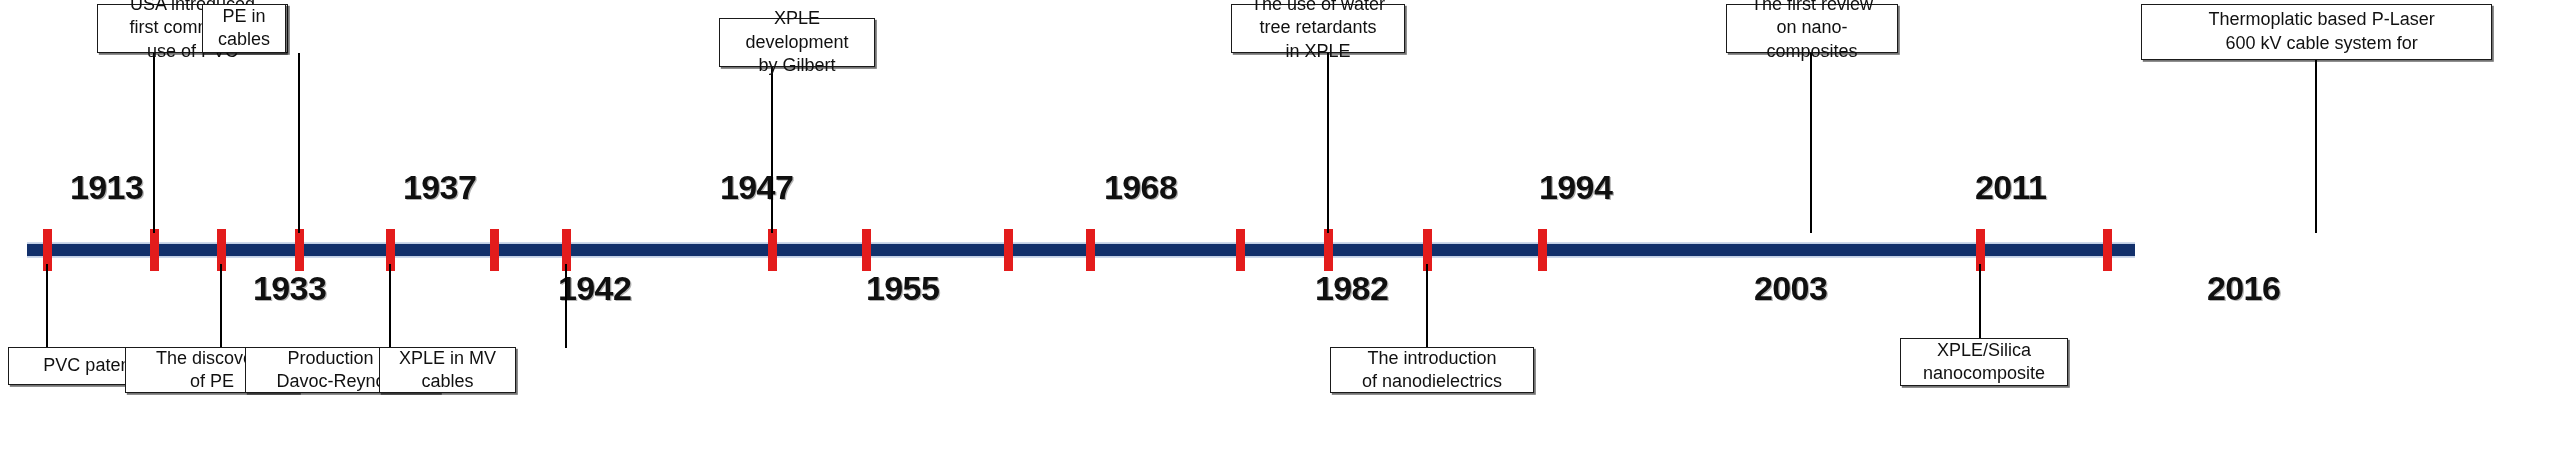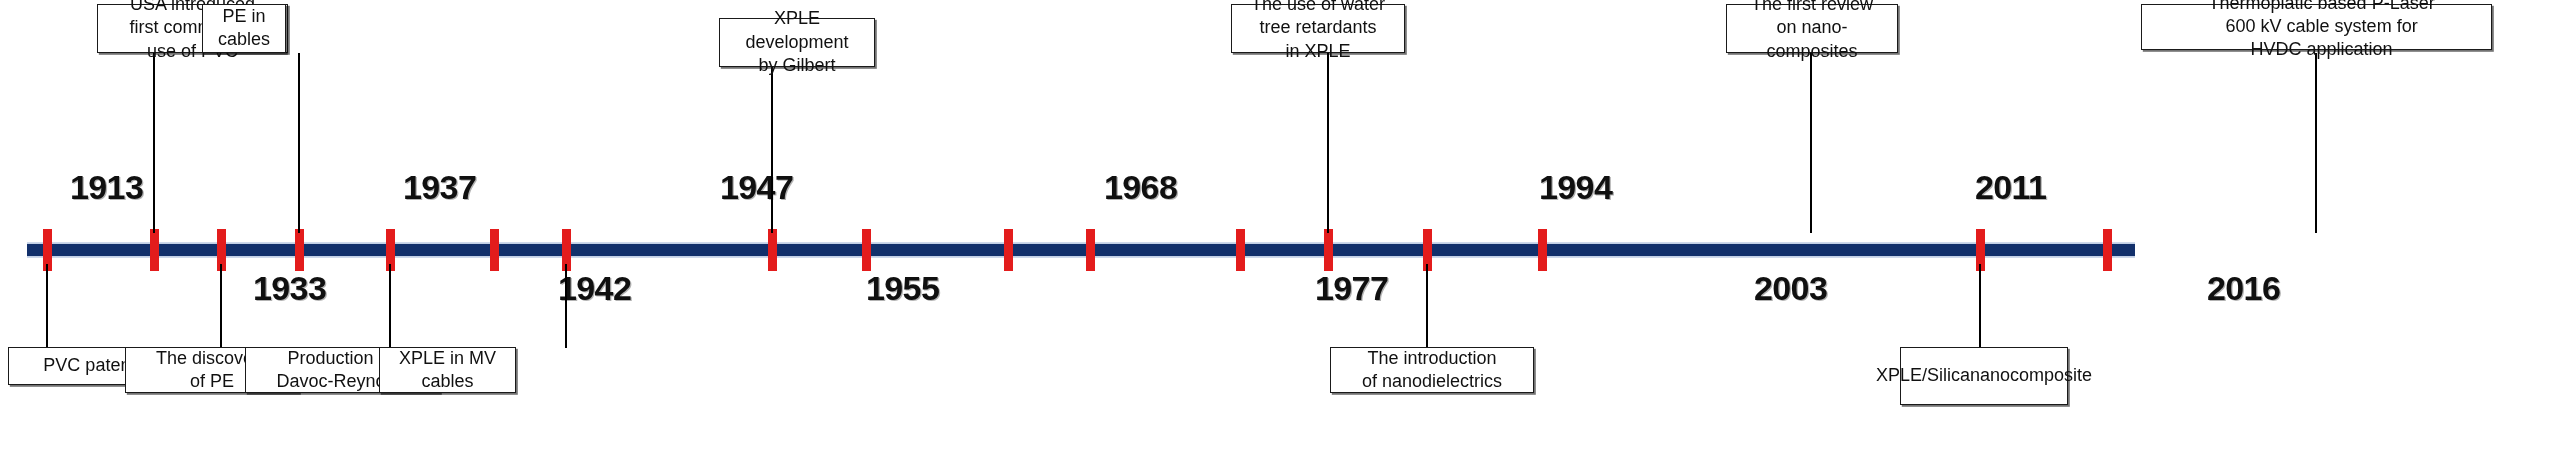--- a/index.html
+++ b/index.html
@@ -106,21 +106,21 @@
   <div class="year above" style="left:70px;">1913</div>
   <div class="year above" style="left:403px;">1937</div>
   <div class="year above" style="left:720px;">1947</div>
   <div class="year above" style="left:1104px;">1968</div>
   <div class="year above" style="left:1539px;">1994</div>
   <div class="year above" style="left:1975px;">2011</div>
 
   <div class="year below" style="left:253px;">1933</div>
   <div class="year below" style="left:558px;">1942</div>
   <div class="year below" style="left:866px;">1955</div>
-  <div class="year below" style="left:1315px;">1977</div>
+  <div class="year below" style="left:1315px;">1982</div>
   <div class="year below" style="left:1754px;">2003</div>
   <div class="year below" style="left:2207px;">2016</div>
 
   <div class="leader" style="left:47px;  top:264px; height:84px;"></div>
   <div class="leader" style="left:221px; top:264px; height:84px;"></div>
   <div class="leader" style="left:390px; top:264px; height:84px;"></div>
   <div class="leader" style="left:566px; top:264px; height:84px;"></div>
   <div class="leader" style="left:1427px;top:264px; height:84px;"></div>
   <div class="leader" style="left:1980px;top:264px; height:84px;"></div>
 
@@ -153,24 +153,23 @@
     <span>tree retardants</span>
     <span>in XPLE</span>
   </div>
 
   <div class="callout" style="left:1726px; top:3.6px; width:172px; height:49px; flex-direction:column;">
     <span>The first review</span>
     <span>on nano-</span>
     <span>composites</span>
   </div>
 
-  <div class="callout" style="left:2141px; top:3.6px; width:351px; height:46px; flex-direction:column;padding-left:15px;">
+  <div class="callout" style="left:2141px; top:3.6px; width:351px; height:56px; flex-direction:column;padding-left:15px;">
     <span>Thermoplatic based P-Laser</span>
     <span>600 kV cable system for</span>
-    <span>HVDC application</span>
   </div>
 
   <div class="callout" style="left:8.4px; top:347px; width:162px; height:38px; flex-direction:column;">
     <span>PVC patent</span>
   </div>
 
   <div class="callout" style="left:125px; top:347px; width:174px; height:46px; flex-direction:column;">
     <span>The discovery</span>
     <span>of PE</span>
   </div>
@@ -183,19 +182,19 @@
   <div class="callout" style="left:379px; top:347px; width:137px; height:46px; flex-direction:column;">
     <span>XPLE in MV</span>
     <span>cables</span>
   </div>
 
   <div class="callout" style="left:1330px; top:347px; width:204px; height:46px; flex-direction:column;">
     <span>The introduction</span>
     <span>of nanodielectrics</span>
   </div>
 
-  <div class="callout" style="left:1900px; top:347px; width:168px; height:58px; ">
+  <div class="callout" style="left:1900px; top:338px; width:168px; height:48px; flex-direction:column;">
     <span>XPLE/Silica</span>
     <span>nanocomposite</span>
   </div>
 
 </div>
 
 
 </body></html>

